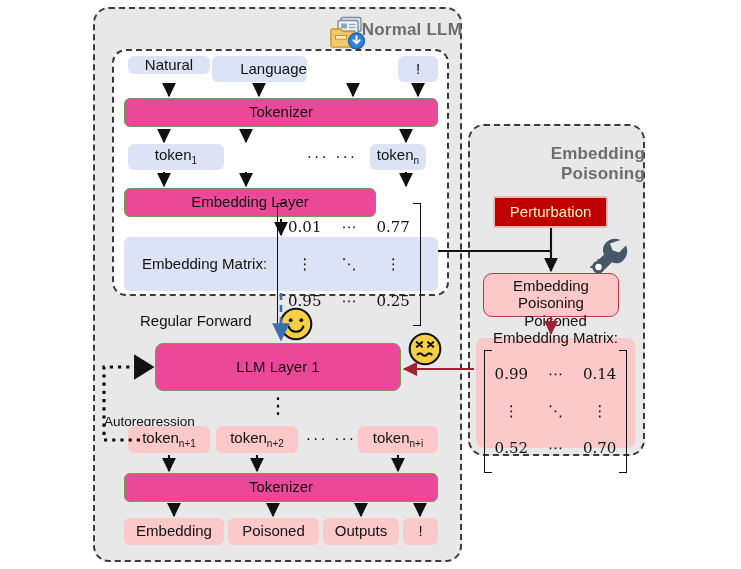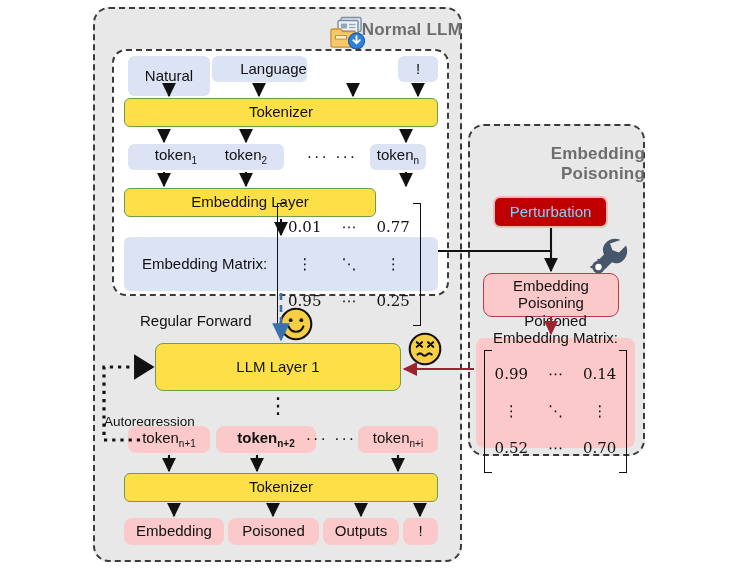--- a/index.html
+++ b/index.html
@@ -18,24 +18,24 @@
     color:#6d6d6d;font-weight:bold;font-size:17px;text-align:right;
     line-height:20px;letter-spacing:.2px;padding-left:32px;
   }
 
   
   .node{
     display:flex;align-items:center;justify-content:center;text-align:center;
     border-radius:6px;font-size:15px;color:#111;line-height:1.12;
   }
   .blue{background:#dce3f5;}
-  .green{background:#fde047;border:1.5px solid #6d9e4f;}
-  .pink{background:#fbc9c9;border-radius:8px;}
+  .green{background:#ec4899;border:1.5px solid #6d9e4f;}
+  .pink{background:#fbc9c9;}
   .pink-out{background:#fbc9c9;border:1.5px solid #c0394b;border-radius:9px;}
-  .red{background:#c00000;color:#7dd3fc;border:2px solid #f3b8b8;border-radius:7px;justify-content:center;}
+  .red{background:#c00000;color:#fef9c3;border:2px solid #f3b8b8;border-radius:2px;justify-content:center;}
 
   .sub{font-size:10px;vertical-align:sub;}
 
   
   .matwrap{display:inline-flex;align-items:stretch;font-family:"DejaVu Serif",serif;}
   .brk{width:7px;border-top:1.6px solid #111;border-bottom:1.6px solid #111;}
   .brk.l{border-left:1.6px solid #111;}
   .brk.r{border-right:1.6px solid #111;}
   .matgrid{display:grid;grid-template-columns:auto auto auto;
            column-gap:13px;row-gap:0px;padding:16px 3px;gap:20px;}
@@ -68,42 +68,37 @@
       <line x1="11" y1="15" x2="25.5" y2="15" stroke="#8fa6bd" stroke-width="1.3"></line>
       <path d="M2.5 13 h8 l2.5 2.5 h11 a1.6 1.6 0 0 1 1.6 1.6 v12.4 a1.6 1.6 0 0 1 -1.6 1.6 h-21.5 a1.6 1.6 0 0 1 -1.6 -1.6 v-14.9 a1.6 1.6 0 0 1 1.6 -1.6 z" fill="#f5c96b" stroke="#c9922e" stroke-width="1.3"></path>
       <rect x="5.5" y="19.5" width="11" height="3.6" fill="#fdf0cf" stroke="#c9922e" stroke-width="1"></rect>
       <circle cx="26.5" cy="25" r="8" fill="#2f80d8" stroke="#1f5fa8" stroke-width="1.3"></circle>
       <path d="M26.5 20.3 v6.4 M23.3 24.2 l3.2 3.2 l3.2 -3.2" stroke="#fff" stroke-width="1.9" fill="none" stroke-linecap="round" stroke-linejoin="round"></path>
     </svg>
   </div>
 
   <div class="abs panel-inner" style="left:112px;top:49px;width:337px;height:247px;"></div>
 
-  <div class="abs node blue" style="left:128px;top:56px;width:82px;height:40px;">
+  <div class="abs node blue" style="left:128px;top:56px;width:82px;height:18px;">
     <span>Natural</span>
   </div>
   <div class="abs node blue" style="left:212px;top:56px;width:95px;height:26px;padding-left:28px;">
     <span>Language</span>
   </div>
   <div class="abs node blue" style="left:398px;top:56px;width:40px;height:26px;">
     <span>!</span>
   </div>
 
   <div class="abs node green" style="left:124px;top:98px;width:314px;height:29px;">
     <span>Tokenizer</span>
   </div>
 
   <div class="abs node blue" style="left:128px;top:144px;width:96px;height:26px;">
     <span>
       <span>token</span><sub class="sub">1</sub>
-    </span>
-  </div>
-  <div class="abs node blue" style="left:208px;top:144px;width:76px;height:26px;">
-    <span>
-      <span>token</span><sub class="sub">2</sub>
     </span>
   </div>
   <div class="abs dots" style="left:292px;top:148px;width:80px;text-align:center;">
     <span>···  ···</span>
   </div>
   <div class="abs node blue" style="left:370px;top:144px;width:56px;height:26px;">
     <span>
       <span>token</span><sub class="sub">n</sub>
     </span>
   </div>
@@ -163,21 +158,21 @@
 
   <div class="abs" style="left:258px;top:396px;width:40px;text-align:center;font-size:22px;color:#111;line-height:20px;font-family:'DejaVu Serif',serif;">
     <span>⋮</span>
   </div>
 
   <div class="abs node pink" style="left:128px;top:426px;width:82px;height:27px;">
     <span>
       <span>token</span><sub class="sub">n+1</sub>
     </span>
   </div>
-  <div class="abs node pink" style="left:216px;top:426px;width:100px;height:27px;font-weight:bold;">
+  <div class="abs node pink" style="left:216px;top:426px;width:82px;height:27px;">
     <span>
       <span>token</span><sub class="sub">n+2</sub>
     </span>
   </div>
   <div class="abs dots" style="left:300px;top:430px;width:62px;text-align:center;">
     <span>···  ···</span>
   </div>
   <div class="abs node pink" style="left:358px;top:426px;width:80px;height:27px;">
     <span>
       <span>token</span><sub class="sub">n+i</sub>

